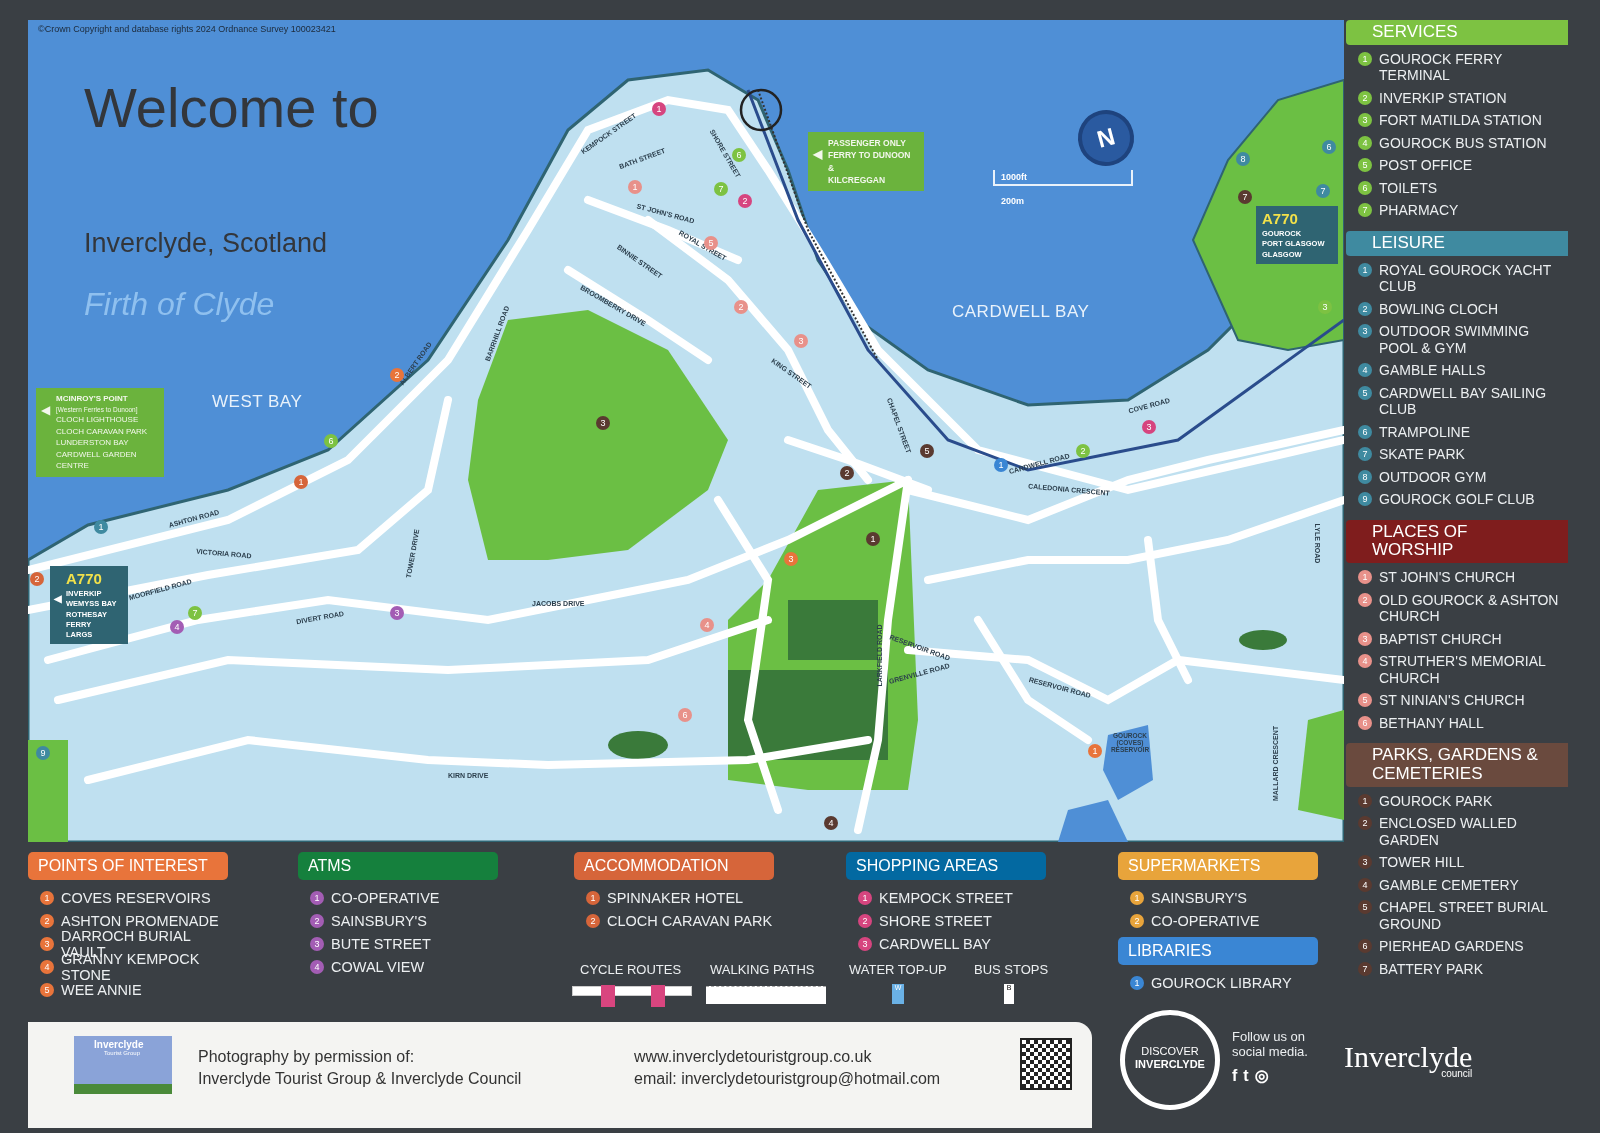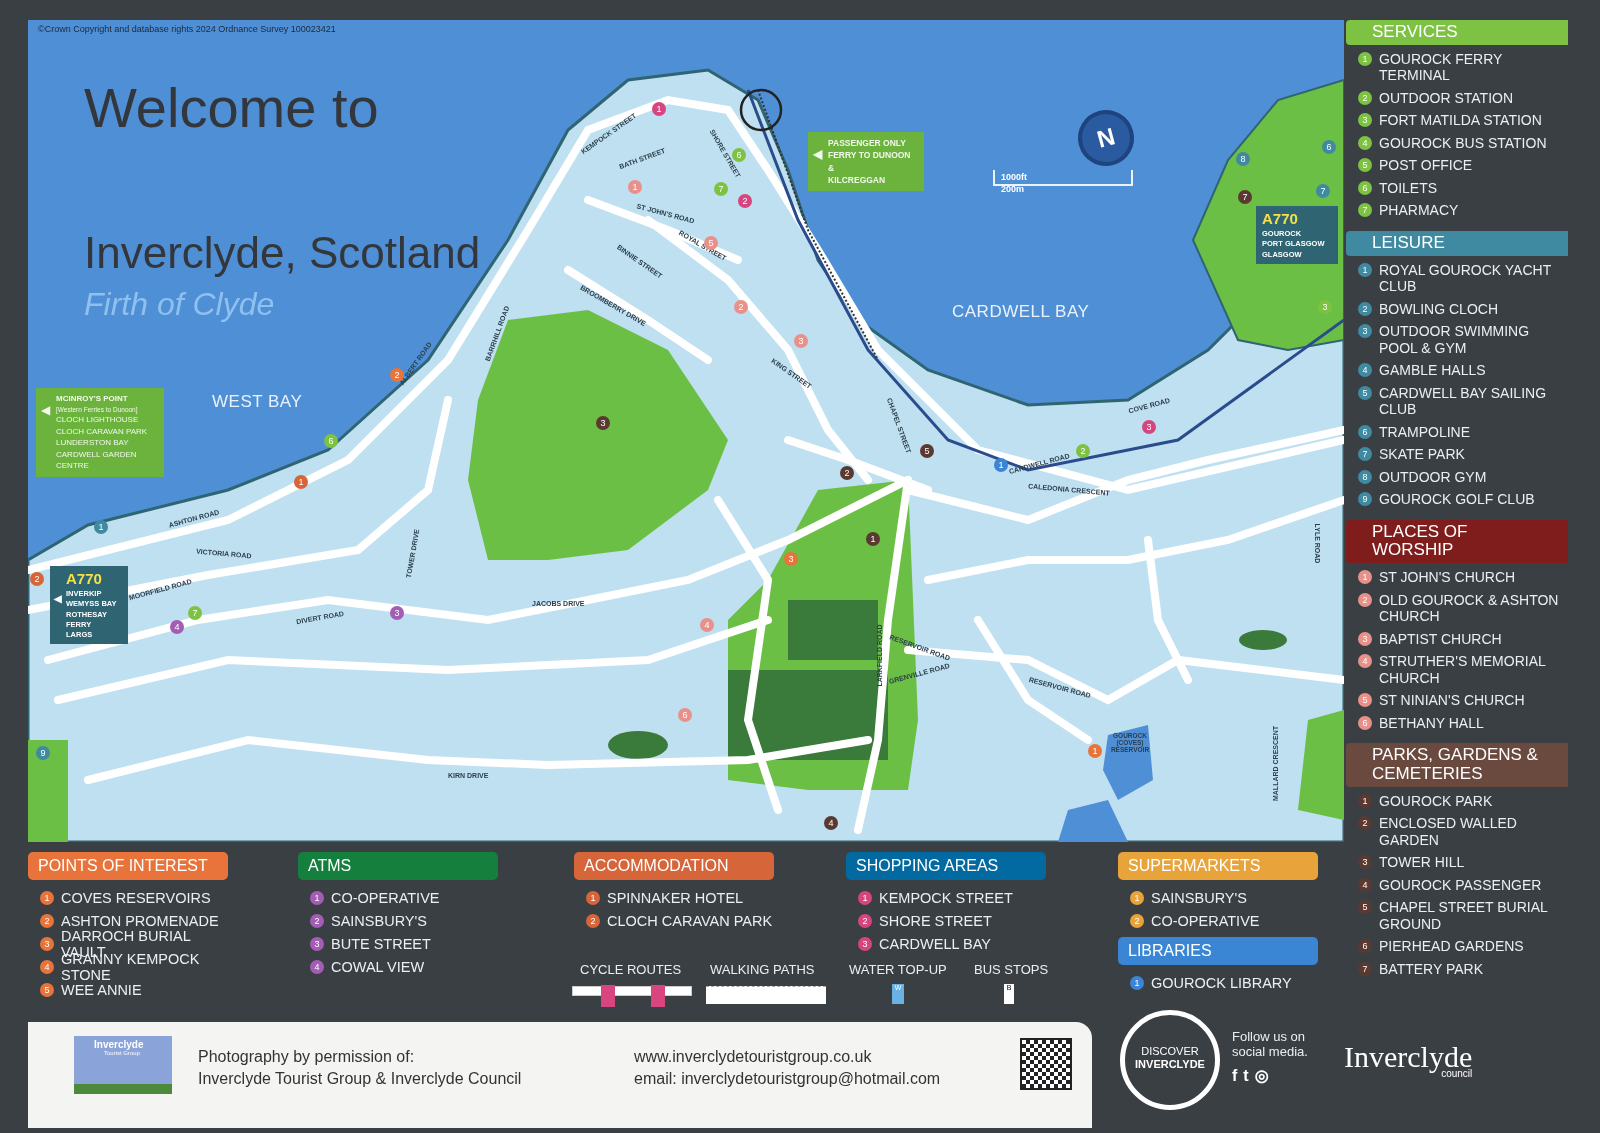--- a/index.html
+++ b/index.html
@@ -1,33 +1,33 @@
 <!DOCTYPE html>
 <html><head>
 <meta charset="utf-8">
 <style>
   * { box-sizing: border-box; margin: 0; padding: 0; }
   body { width: 1600px; height: 1133px; background: #3a3f44; font-family: "Liberation Sans", sans-serif; position: relative; overflow: hidden; }
   .map { position: absolute; left: 28px; top: 20px; width: 1316px; height: 822px; background: #4f8fd6; overflow: hidden; }
   .copyright { position: absolute; left: 10px; top: 4px; font-size: 9px; color: #1c2a3a; }
   .title-1 { position: absolute; left: 56px; top: 60px; font-size: 56px; font-weight: normal; color: #33363b; line-height: 1; }
   .title-2 { position: absolute; left: 56px; top: 132px; font-size: 64px; font-weight: bold; color: #33363b; line-height: 1; }
-  .subtitle { position: absolute; left: 56px; top: 208px; font-size: 44px; color: #33363b; }
+  .subtitle { position: absolute; left: 56px; top: 208px; font-size: 27px; color: #33363b; }
   .water-name { position: absolute; left: 56px; top: 266px; font-size: 32px; font-style: italic; color: #8fc0ef; }
   .bay { position: absolute; font-size: 17px; color: #e9f2fb; letter-spacing: .5px; }
   .land { position: absolute; left: 0; top: 0; }
   .signbox { position: absolute; background: #6bb33d; color: #f3f7ec; font-size: 8.5px; font-weight: bold; padding: 5px 6px 5px 20px; line-height: 1.45; }
   .signbox .arrow { position: absolute; left: 5px; top: 14px; font-size: 12px; }
   .roadsign { position: absolute; background: #2f6472; color: #fff; font-size: 7.5px; font-weight: bold; padding: 3px 6px 4px 16px; line-height: 1.35; }
   .roadsign .rn { color: #f2e14a; font-size: 15px; display: block; }
   .roadsign .arrow { position: absolute; left: 4px; top: 26px; font-size: 10px; }
   .compass { position: absolute; left: 1050px; top: 90px; width: 56px; height: 56px; border-radius: 50%; background: #2a5aa0; border: 4px solid #1e437e; color: #fff; font-weight: bold; font-size: 24px; text-align: center; line-height: 48px; transform: rotate(-15deg); }
   .scale { position: absolute; left: 965px; top: 150px; width: 140px; height: 16px; border-left: 2px solid #eaf2fa; border-right: 2px solid #eaf2fa; border-bottom: 2px solid #eaf2fa; }
   .scale span { font-size: 9px; color: #fff; font-weight: bold; position: absolute; left: 6px; }
-  .scale .s1 { top: 2px; } .scale .s2 { top: 14px; }
+  .scale .s1 { top: 2px; } .scale .s2 { top: 26px; }
   .marker { position: absolute; width: 14px; height: 14px; border-radius: 50%; color: #fff; font-size: 9px; text-align: center; line-height: 14px; }
   .roadlabel { position: absolute; font-size: 7px; font-weight: bold; color: #2b3e4c; white-space: nowrap; }
 
   .sidebar { position: absolute; left: 1346px; top: 20px; width: 222px; }
   .side-head { color: #fff; font-size: 17px; padding: 3px 26px; border-radius: 4px 0 0 4px; line-height: 1.1; }
   .side-list { list-style: none; padding: 6px 0 6px 12px; }
   .side-list li { display: flex; align-items: flex-start; color: #eceff1; font-size: 14px; line-height: 1.18; margin-bottom: 6px; }
   .num { flex: 0 0 14px; width: 14px; height: 14px; border-radius: 50%; font-size: 9px; text-align: center; line-height: 14px; color: #fff; margin-right: 7px; margin-top: 1px; }
 
   .bottom { position: absolute; left: 28px; top: 850px; width: 1316px; height: 168px; }
@@ -210,21 +210,21 @@
 
 <div class="sidebar">
   <div class="side-head" style="background:#7dc242">SERVICES</div>
   <ul class="side-list">
     <li>
         <span class="num" style="background:#7dc242">1</span>
         <span>GOUROCK FERRY TERMINAL</span>
       </li>
     <li>
         <span class="num" style="background:#7dc242">2</span>
-        <span>OUTDOOR STATION</span>
+        <span>INVERKIP STATION</span>
       </li>
     <li>
         <span class="num" style="background:#7dc242">3</span>
         <span>FORT MATILDA STATION</span>
       </li>
     <li>
         <span class="num" style="background:#7dc242">4</span>
         <span>GOUROCK BUS STATION</span>
       </li>
     <li>
@@ -315,21 +315,21 @@
     <li>
         <span class="num" style="background:#5a3a30">2</span>
         <span>ENCLOSED WALLED GARDEN</span>
       </li>
     <li>
         <span class="num" style="background:#5a3a30">3</span>
         <span>TOWER HILL</span>
       </li>
     <li>
         <span class="num" style="background:#5a3a30">4</span>
-        <span>GOUROCK PASSENGER</span>
+        <span>GAMBLE CEMETERY</span>
       </li>
     <li>
         <span class="num" style="background:#5a3a30">5</span>
         <span>CHAPEL STREET BURIAL GROUND</span>
       </li>
     <li>
         <span class="num" style="background:#5a3a30">6</span>
         <span>PIERHEAD GARDENS</span>
       </li>
     <li>

